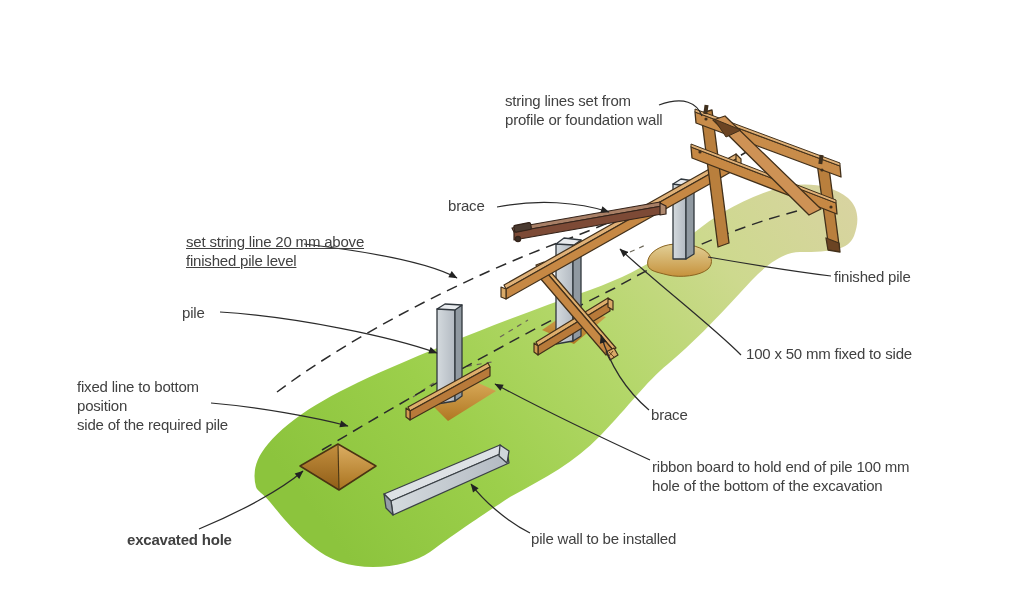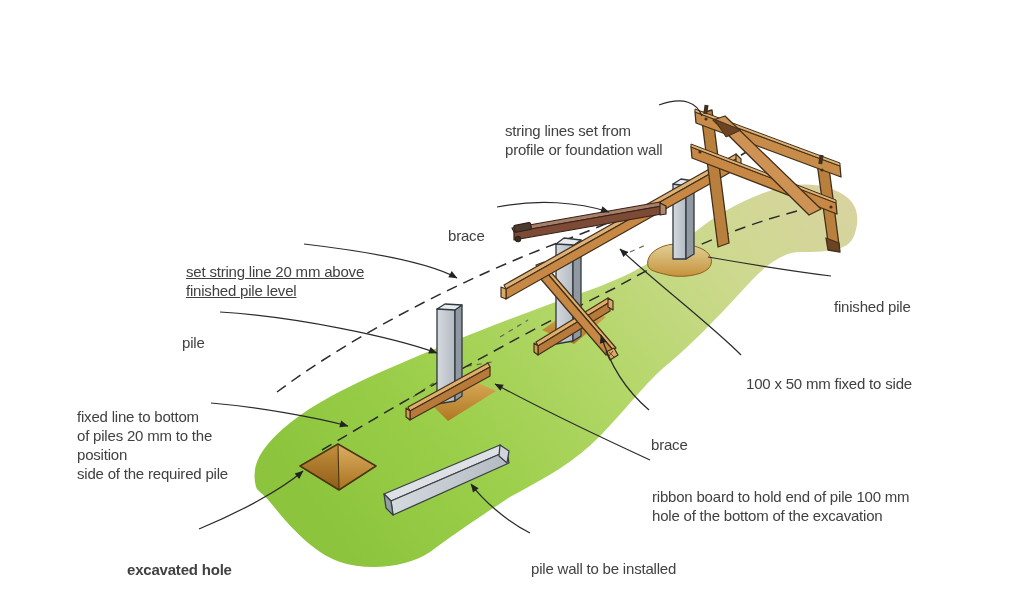--- a/index.html
+++ b/index.html
@@ -11,21 +11,20 @@
     overflow:hidden;
   }
   #scene{position:absolute;left:0;top:0;}
   .lbl{
     position:absolute;
     color:#414141;
     font-size:15px;
     line-height:19px;
     letter-spacing:-0.2px;
     white-space:nowrap;
-    margin-top:30px;
   }
 </style>
 </head>
 <body>
 
 <div id="stage">
 
 <svg id="scene" width="1024" height="614" viewBox="0 0 1024 614">
   <defs>
     <linearGradient id="gGround" x1="850" y1="180" x2="350" y2="560" gradientUnits="userSpaceOnUse">
@@ -210,21 +209,20 @@
   <div>set string line 20 mm above</div>
   <div>finished pile level</div>
 </div>
 
 <div class="lbl" style="left:182px;top:303px;">
   <div>pile</div>
 </div>
 
 <div class="lbl" style="left:77px;top:377px;">
   <div>fixed line to bottom</div>
-  <div>of piles 20 mm to the</div>
   <div>position</div>
   <div>side of the required pile</div>
 </div>
 
 <div class="lbl" style="left:127px;top:530px;font-weight:bold;">
   <div>excavated hole</div>
 </div>
 
 <div class="lbl" style="left:531px;top:529px;">
   <div>pile wall to be installed</div>

